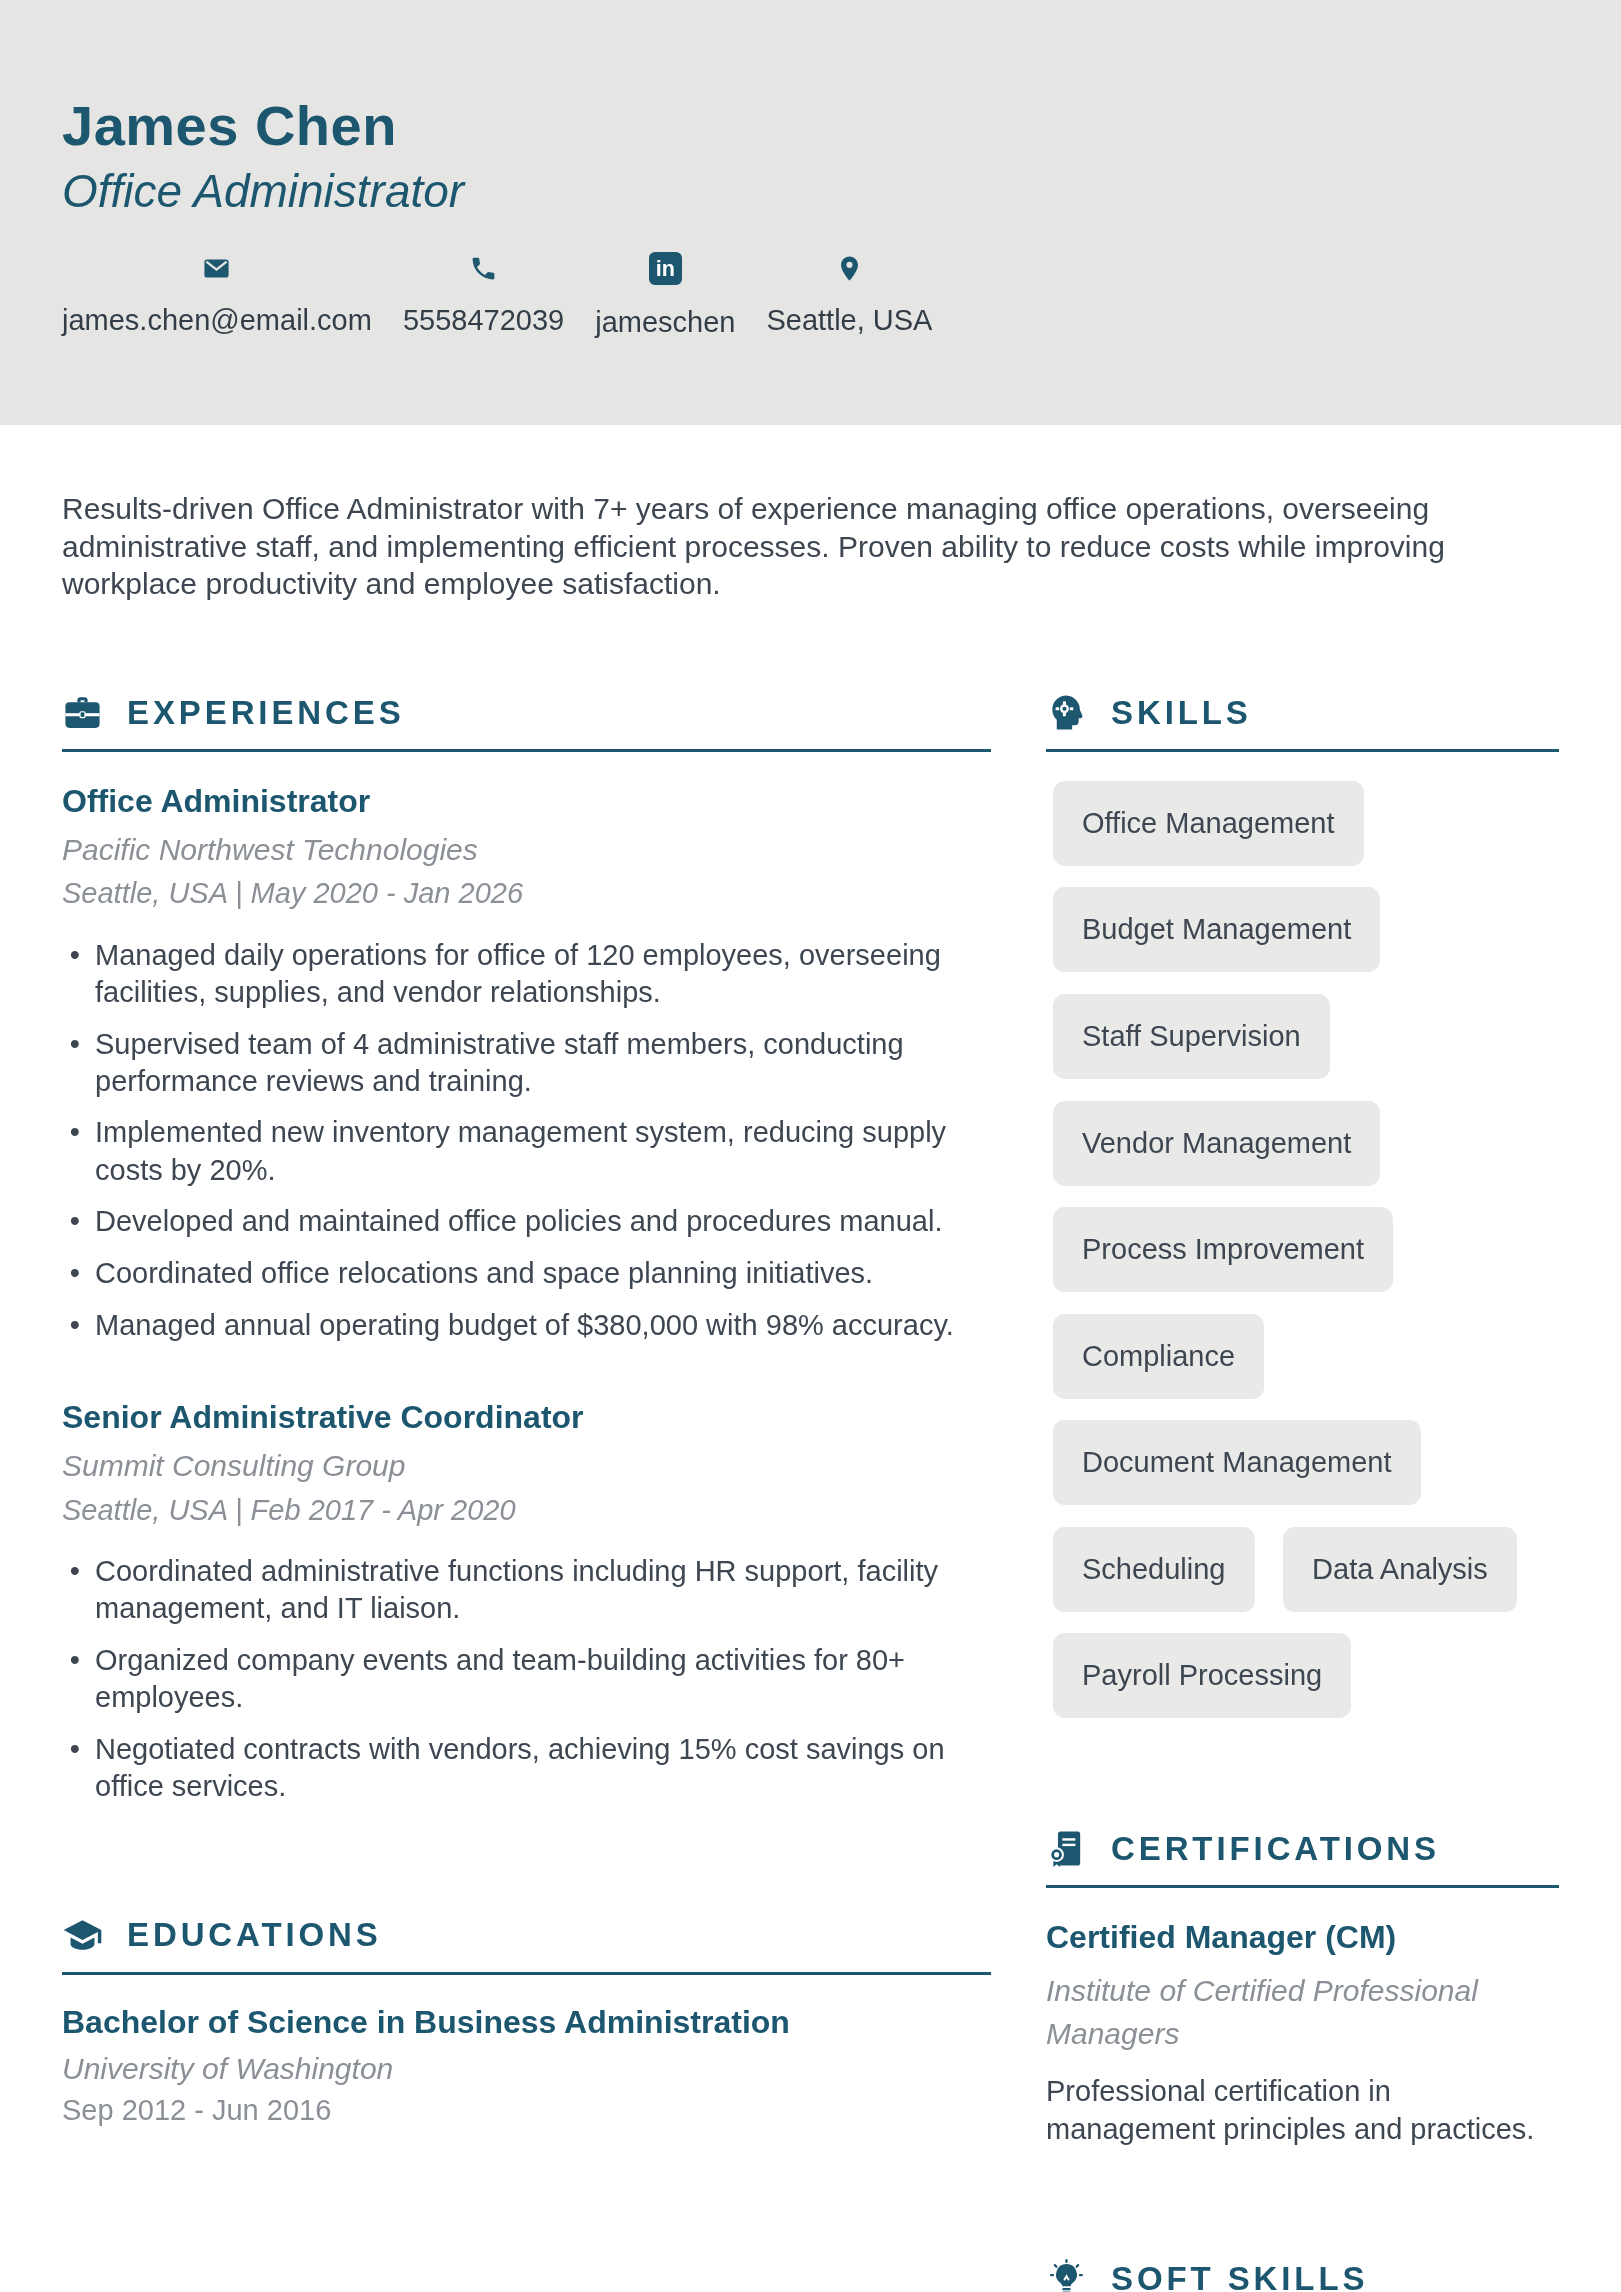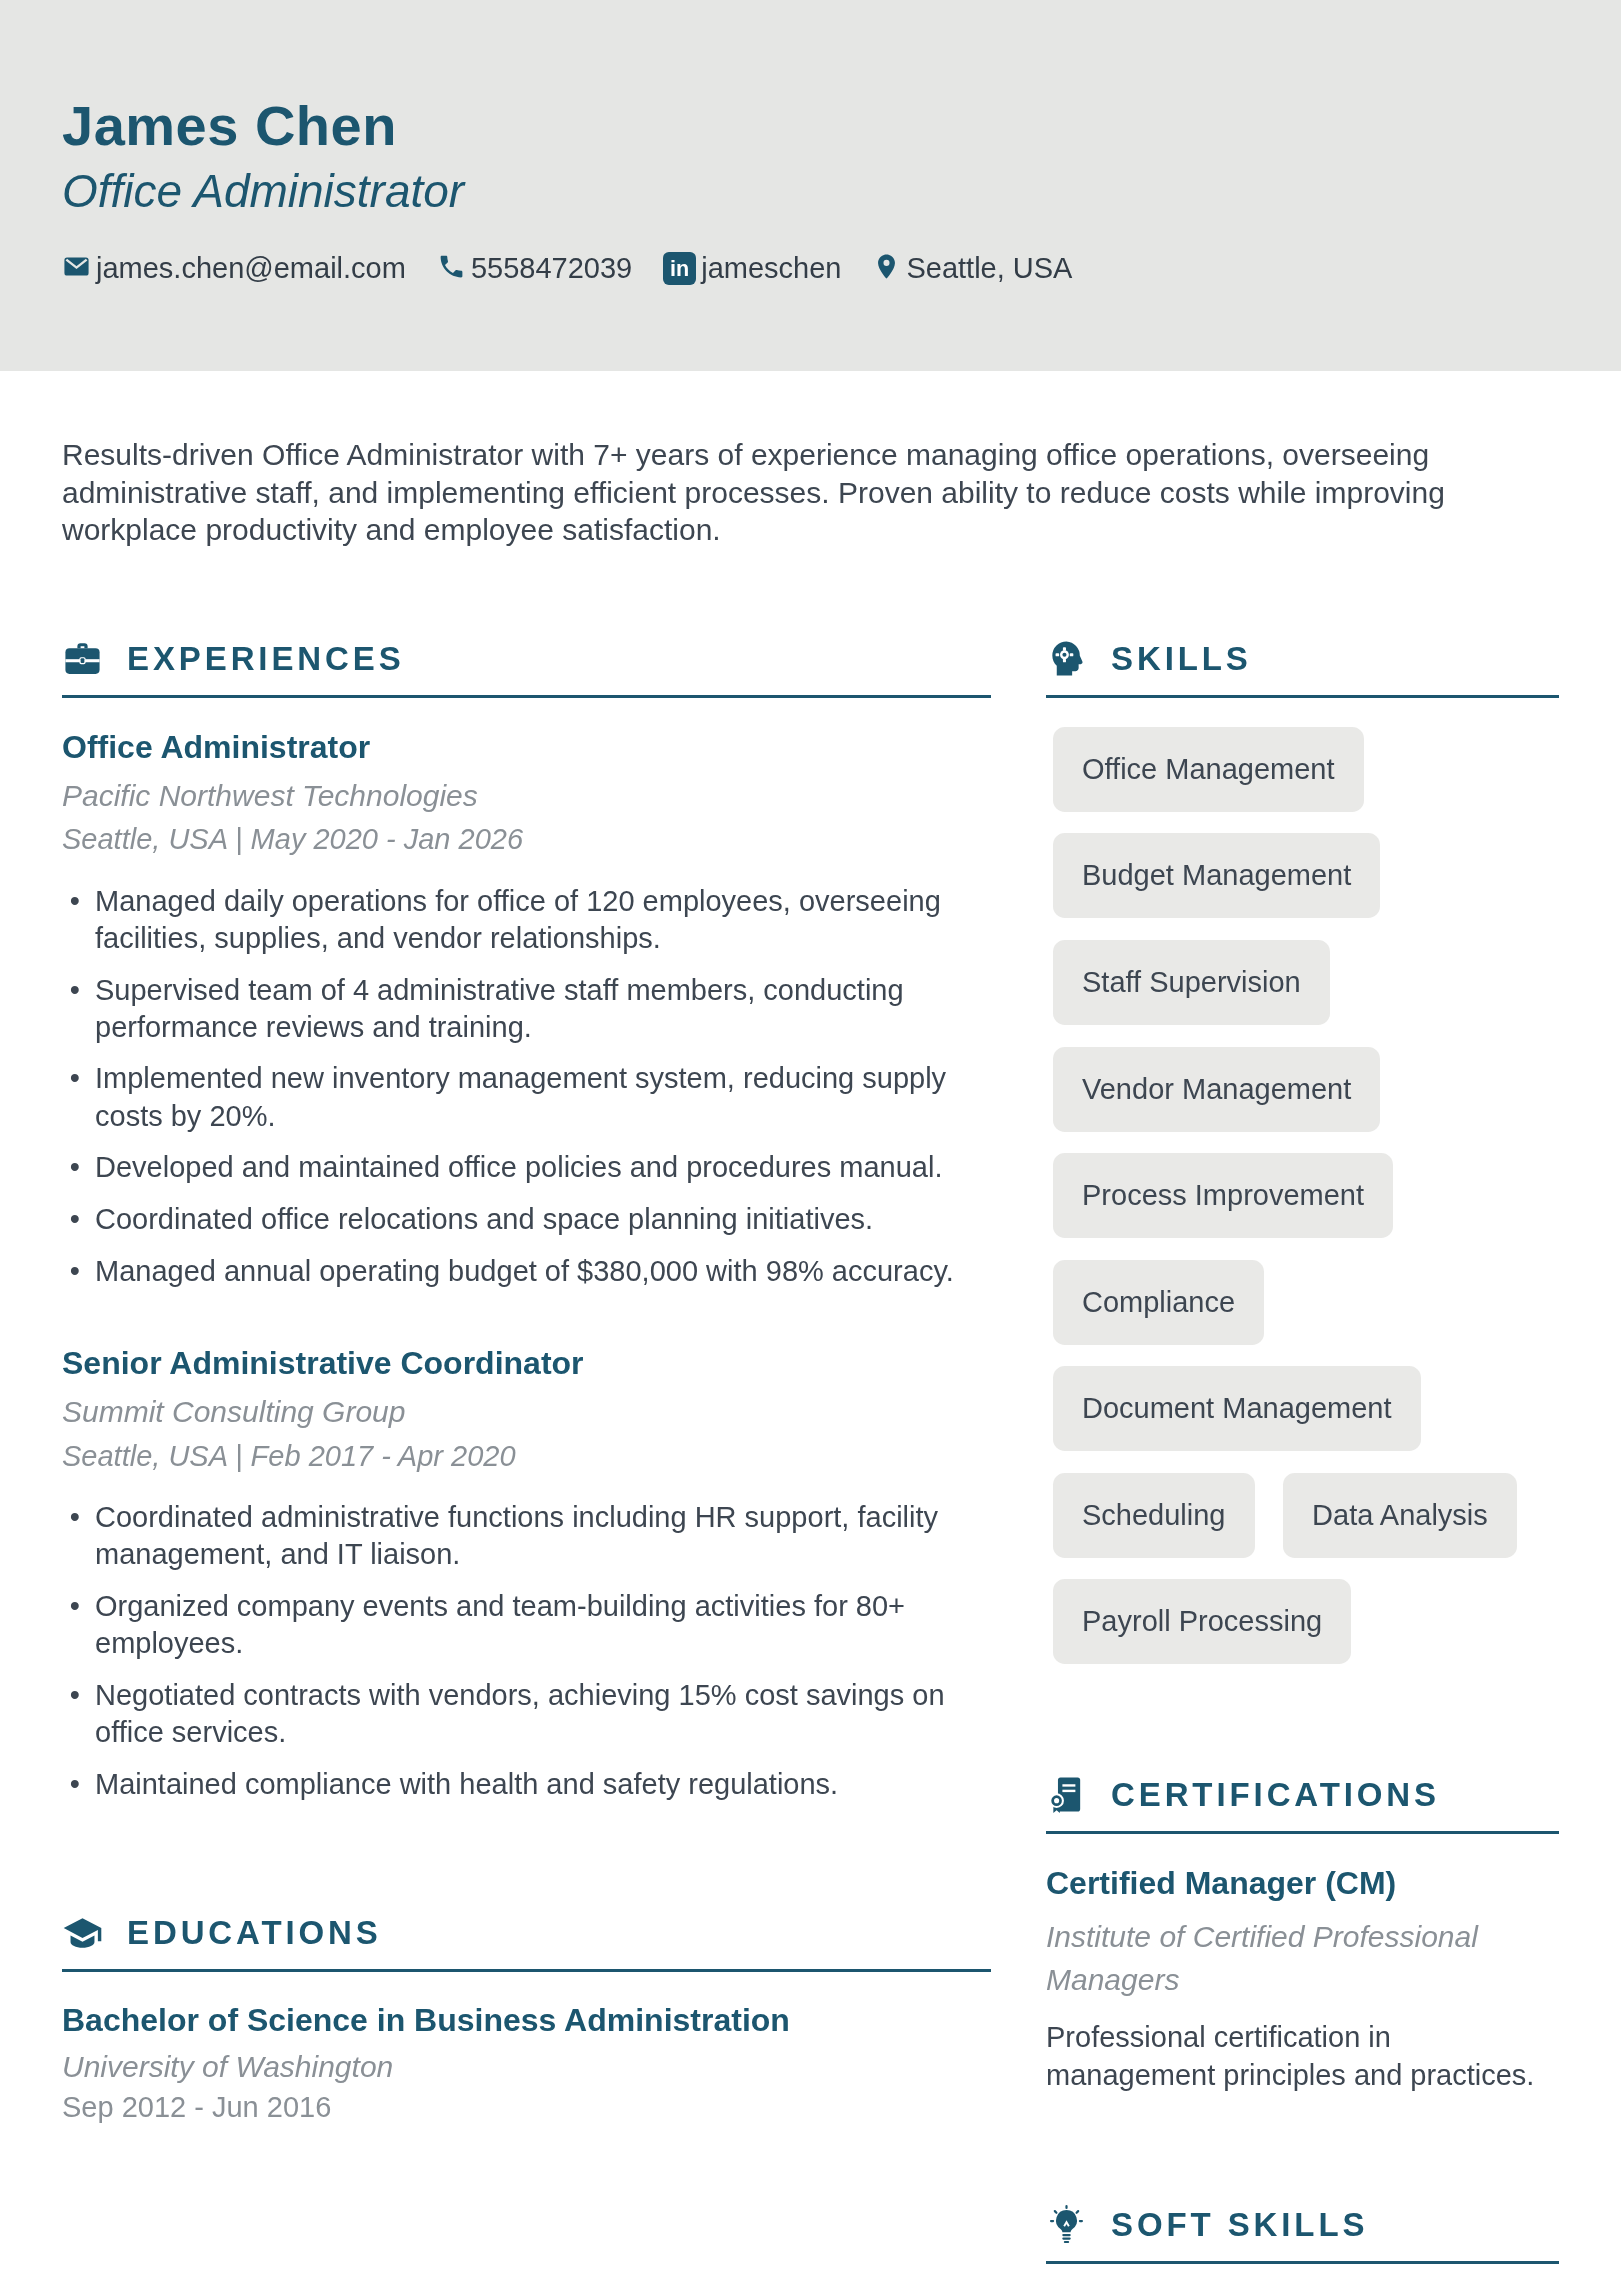--- a/index.html
+++ b/index.html
@@ -45,21 +45,21 @@
     margin-top:5.9px;
   }
   .contact-row{
     display:flex;
     align-items:center;
     gap:31px;
     margin-top:33px;
     font-size:29px;
     color:#333d47;
   }
-  .contact-item{display:flex;align-items:flex-start;gap:5px;}
+  .contact-item{display:flex;align-items:center;gap:21px;flex-direction:column;}
   .contact-item svg{width:29px;height:29px;color:var(--accent);flex:0 0 auto;}
   .li-badge{
     width:33px;height:33px;border-radius:5.9px;background:var(--accent);
     display:inline-flex;align-items:center;justify-content:center;flex:0 0 auto;
   }
   .li-badge::before{
     content:"in";color:#fff;font-weight:700;font-size:21.6px;line-height:1;
     font-family:"Liberation Sans",sans-serif;
   }
   
@@ -207,21 +207,20 @@
           </article>
 
           <article class="job">
             <h3 class="job-title">Senior Administrative Coordinator</h3>
             <div class="company">Summit Consulting Group</div>
             <div class="meta">Seattle, USA | Feb 2017 - Apr 2020</div>
             <ul class="bullets">
               <li>Coordinated administrative functions including HR support, facility management, and IT liaison.</li>
               <li>Organized company events and team-building activities for 80+ employees.</li>
               <li>Negotiated contracts with vendors, achieving 15% cost savings on office services.</li>
-              <li>Maintained compliance with health and safety regulations.</li>
             </ul>
           </article>
         </section>
 
         <section class="section-gap">
           <div class="sec-head">
             <svg viewBox="0 0 24 24" fill="currentColor" aria-hidden="true">
               <path d="M12 3L1 8.8l11 5.8 9-4.7v6.6h2V8.8L12 3z"></path>
               <path d="M5 13.1V17c0 1.9 3.1 3.4 7 3.4s7-1.5 7-3.4v-3.9l-7 3.7-7-3.7z"></path>
             </svg>

